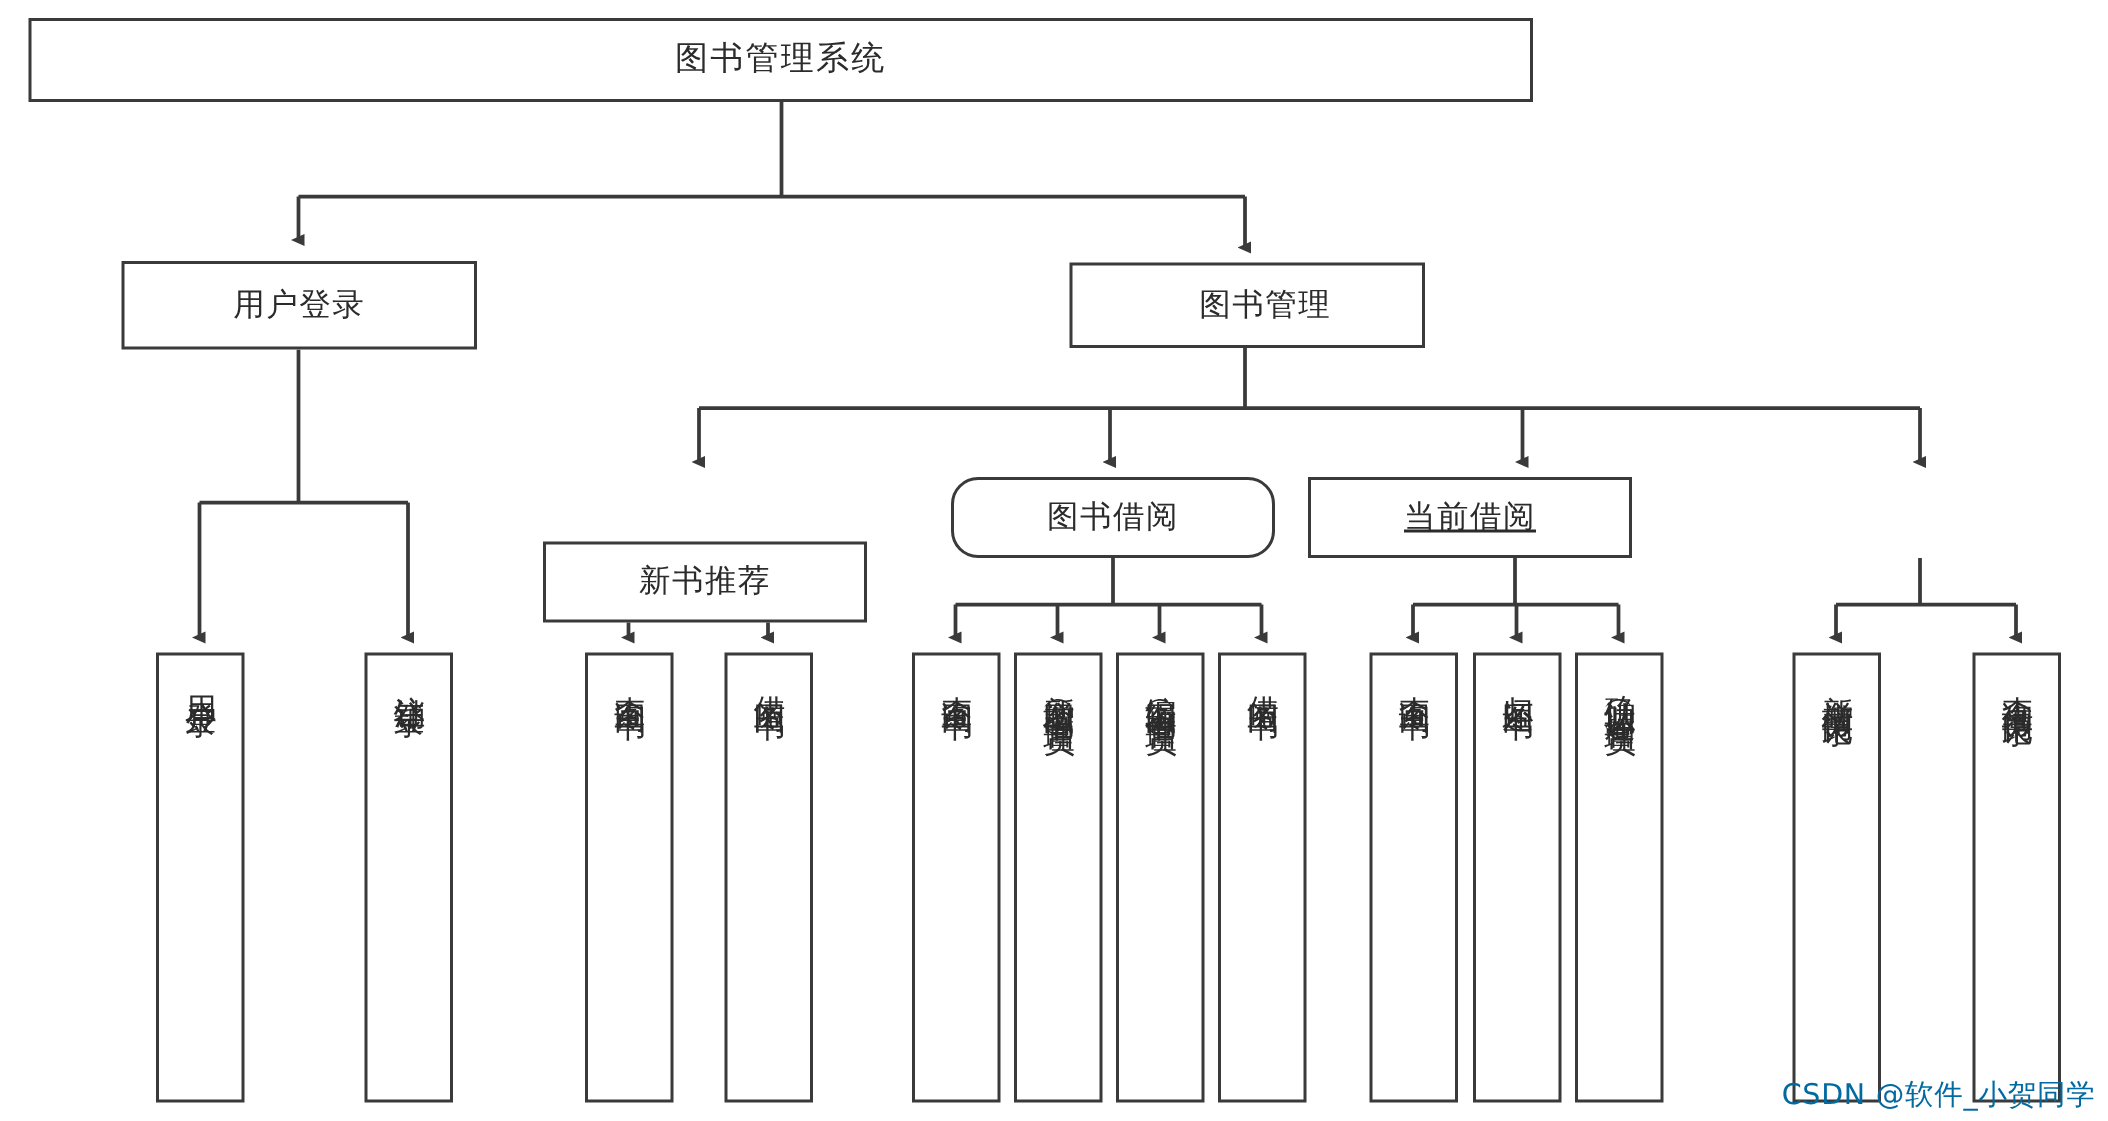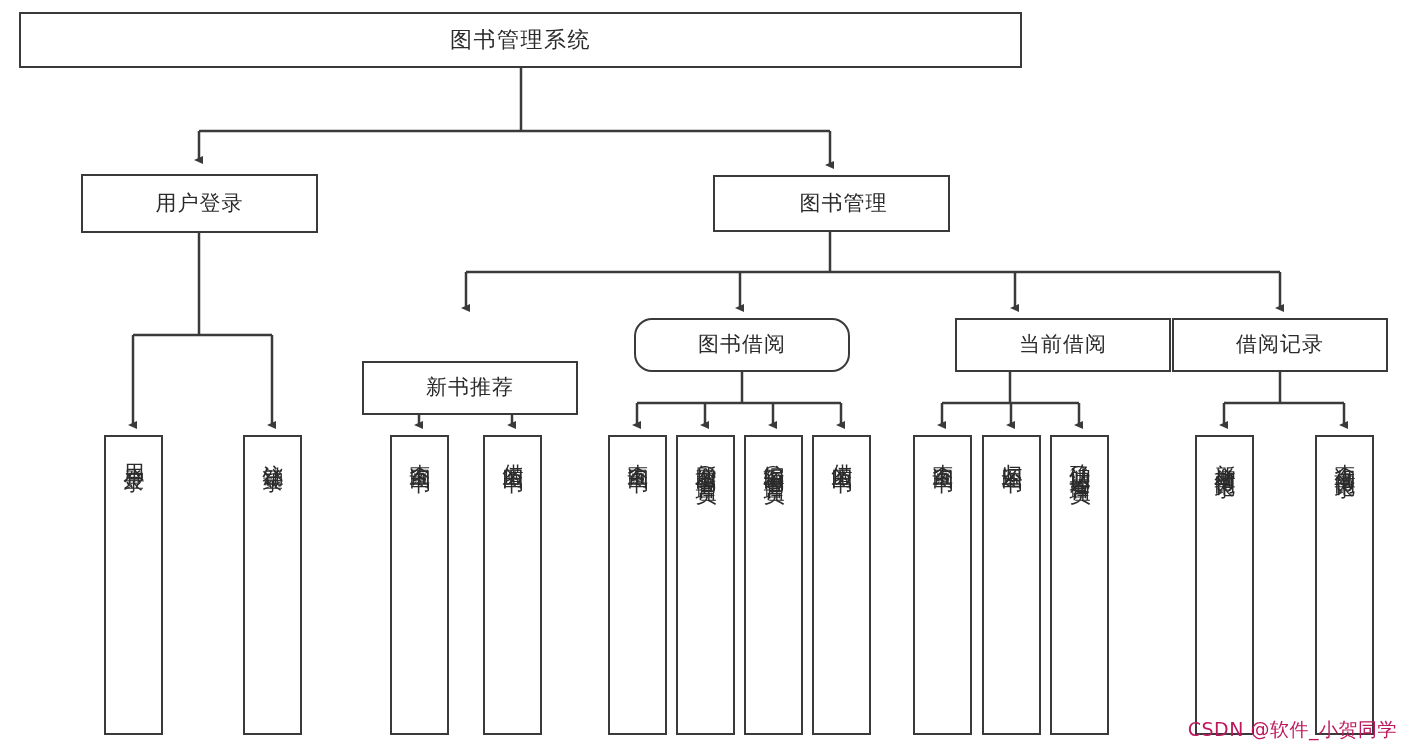--- a/index.html
+++ b/index.html
@@ -61,21 +61,21 @@
     font-size: 21px;
     letter-spacing: 3px;
     line-height: 1;
     white-space: nowrap;
   }
   .watermark {
     position: absolute;
     right: 8px;
     bottom: 4px;
     font-size: 19px;
-    color: #be185d;
+    color: #0369a1;
     letter-spacing: 0.5px;
     white-space: nowrap;
   }
 </style>
 </head>
 <body>
 
 <div id="canvas">
 
   <svg class="edges" viewBox="0 0 1405 747">
@@ -138,25 +138,22 @@
   <div class="node horiz" style="left:713px; top:175px; width:237px; height:57px;padding-left:24px;">
     <span class="lbl">图书管理</span>
   </div>
 
   <div class="node horiz" style="left:362px; top:318px; width:216px; height:54px;margin-top:43px;">
     <span class="lbl">新书推荐</span>
   </div>
   <div class="node horiz" style="left:634px; top:318px; width:216px; height:54px;border-radius:18px;">
     <span class="lbl">图书借阅</span>
   </div>
-  <div class="node horiz" style="left:955px; top:318px; width:216px; height:54px;">
+  <div class="node horiz" style="left:872px; top:318px; width:216px; height:54px;text-decoration:underline;">
     <span class="lbl">当前借阅</span>
-  </div>
-  <div class="node horiz" style="left:1172px; top:318px; width:216px; height:54px;">
-    <span class="lbl">借阅记录</span>
   </div>
 
   <div class="node vert" style="left:104px; top:435px; width:59px; height:300px;">
     <span class="lbl">用户登录</span>
   </div>
   <div class="node vert" style="left:243px; top:435px; width:59px; height:300px;">
     <span class="lbl">注销登录</span>
   </div>
 
   <div class="node vert" style="left:390px; top:435px; width:59px; height:300px;">

